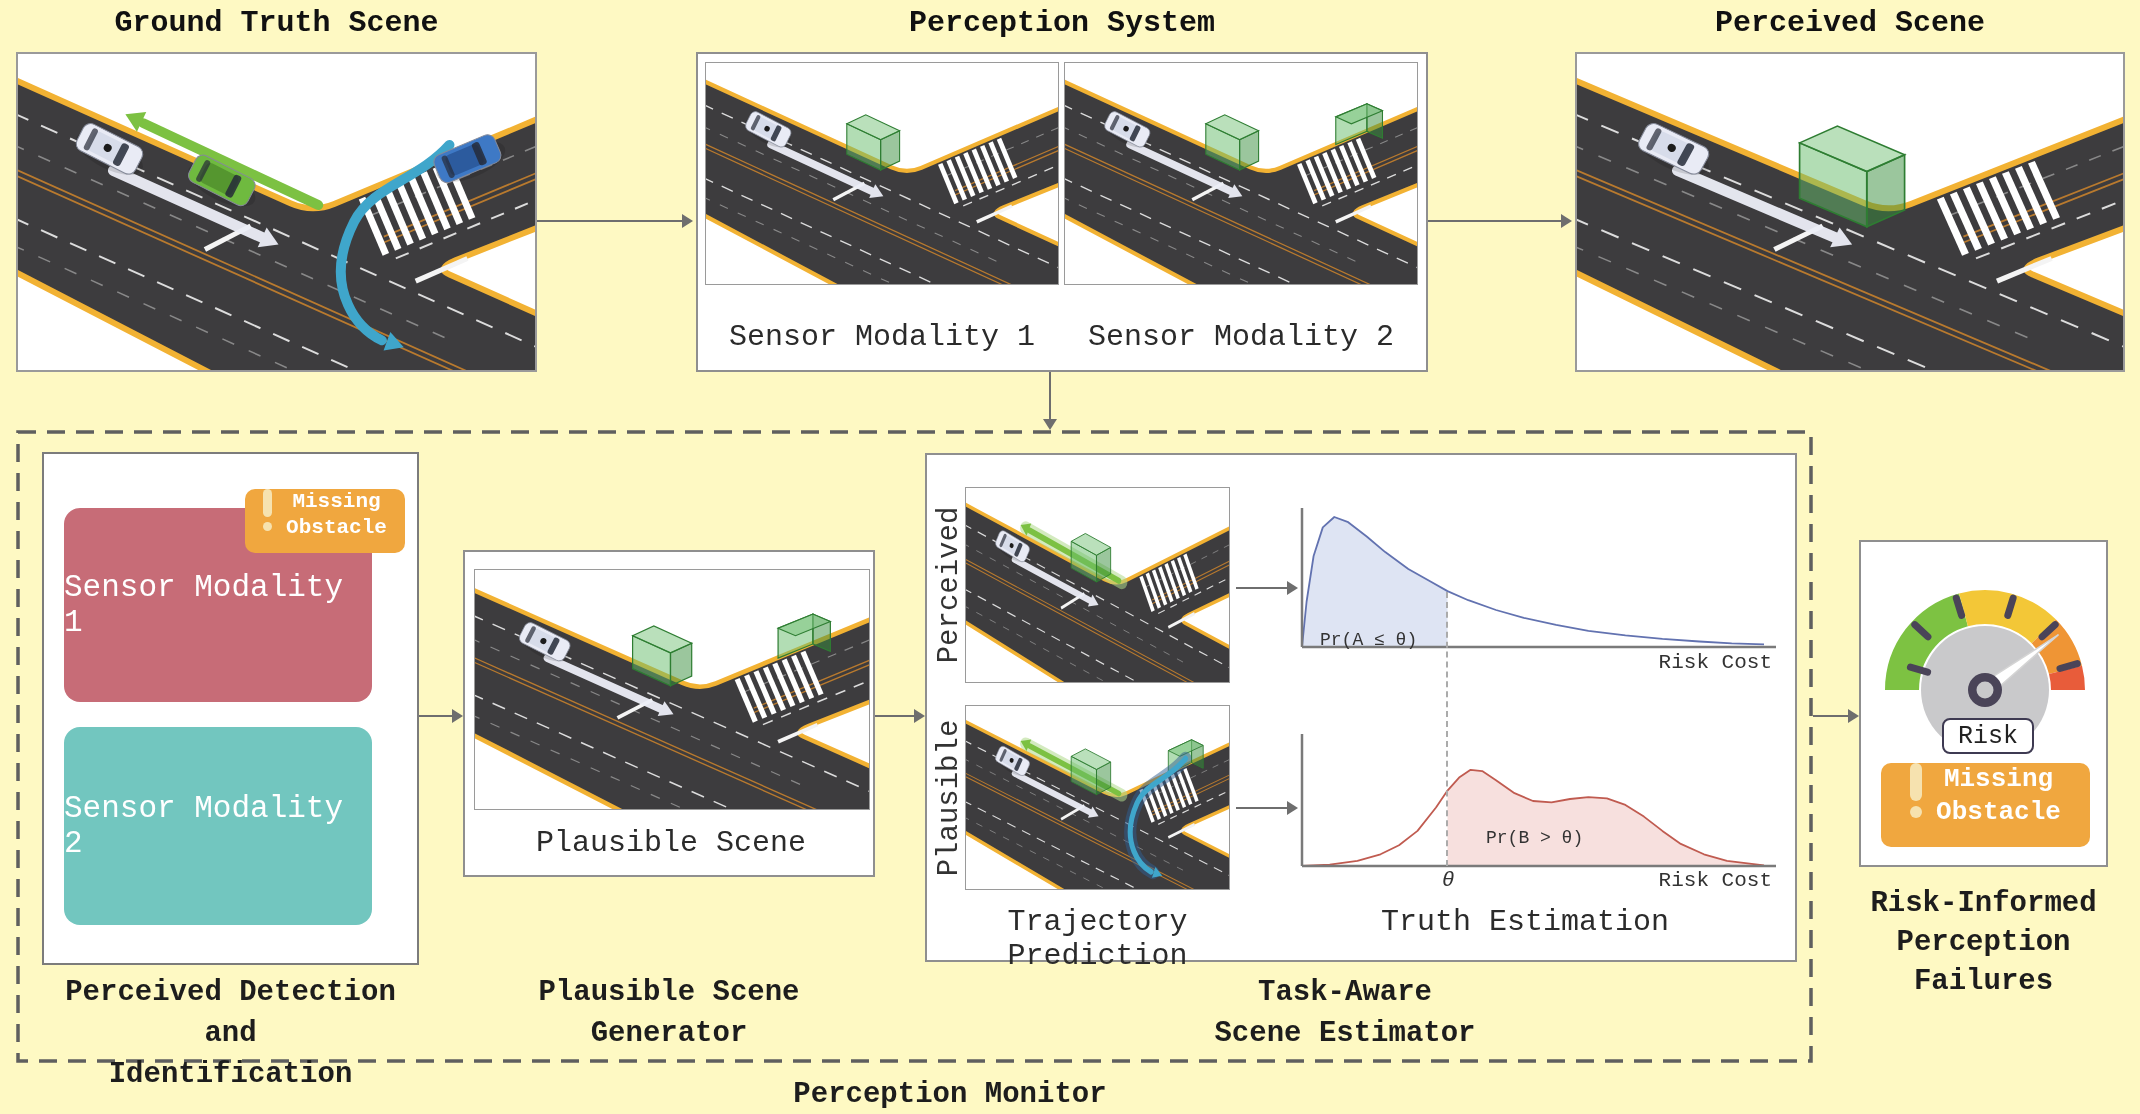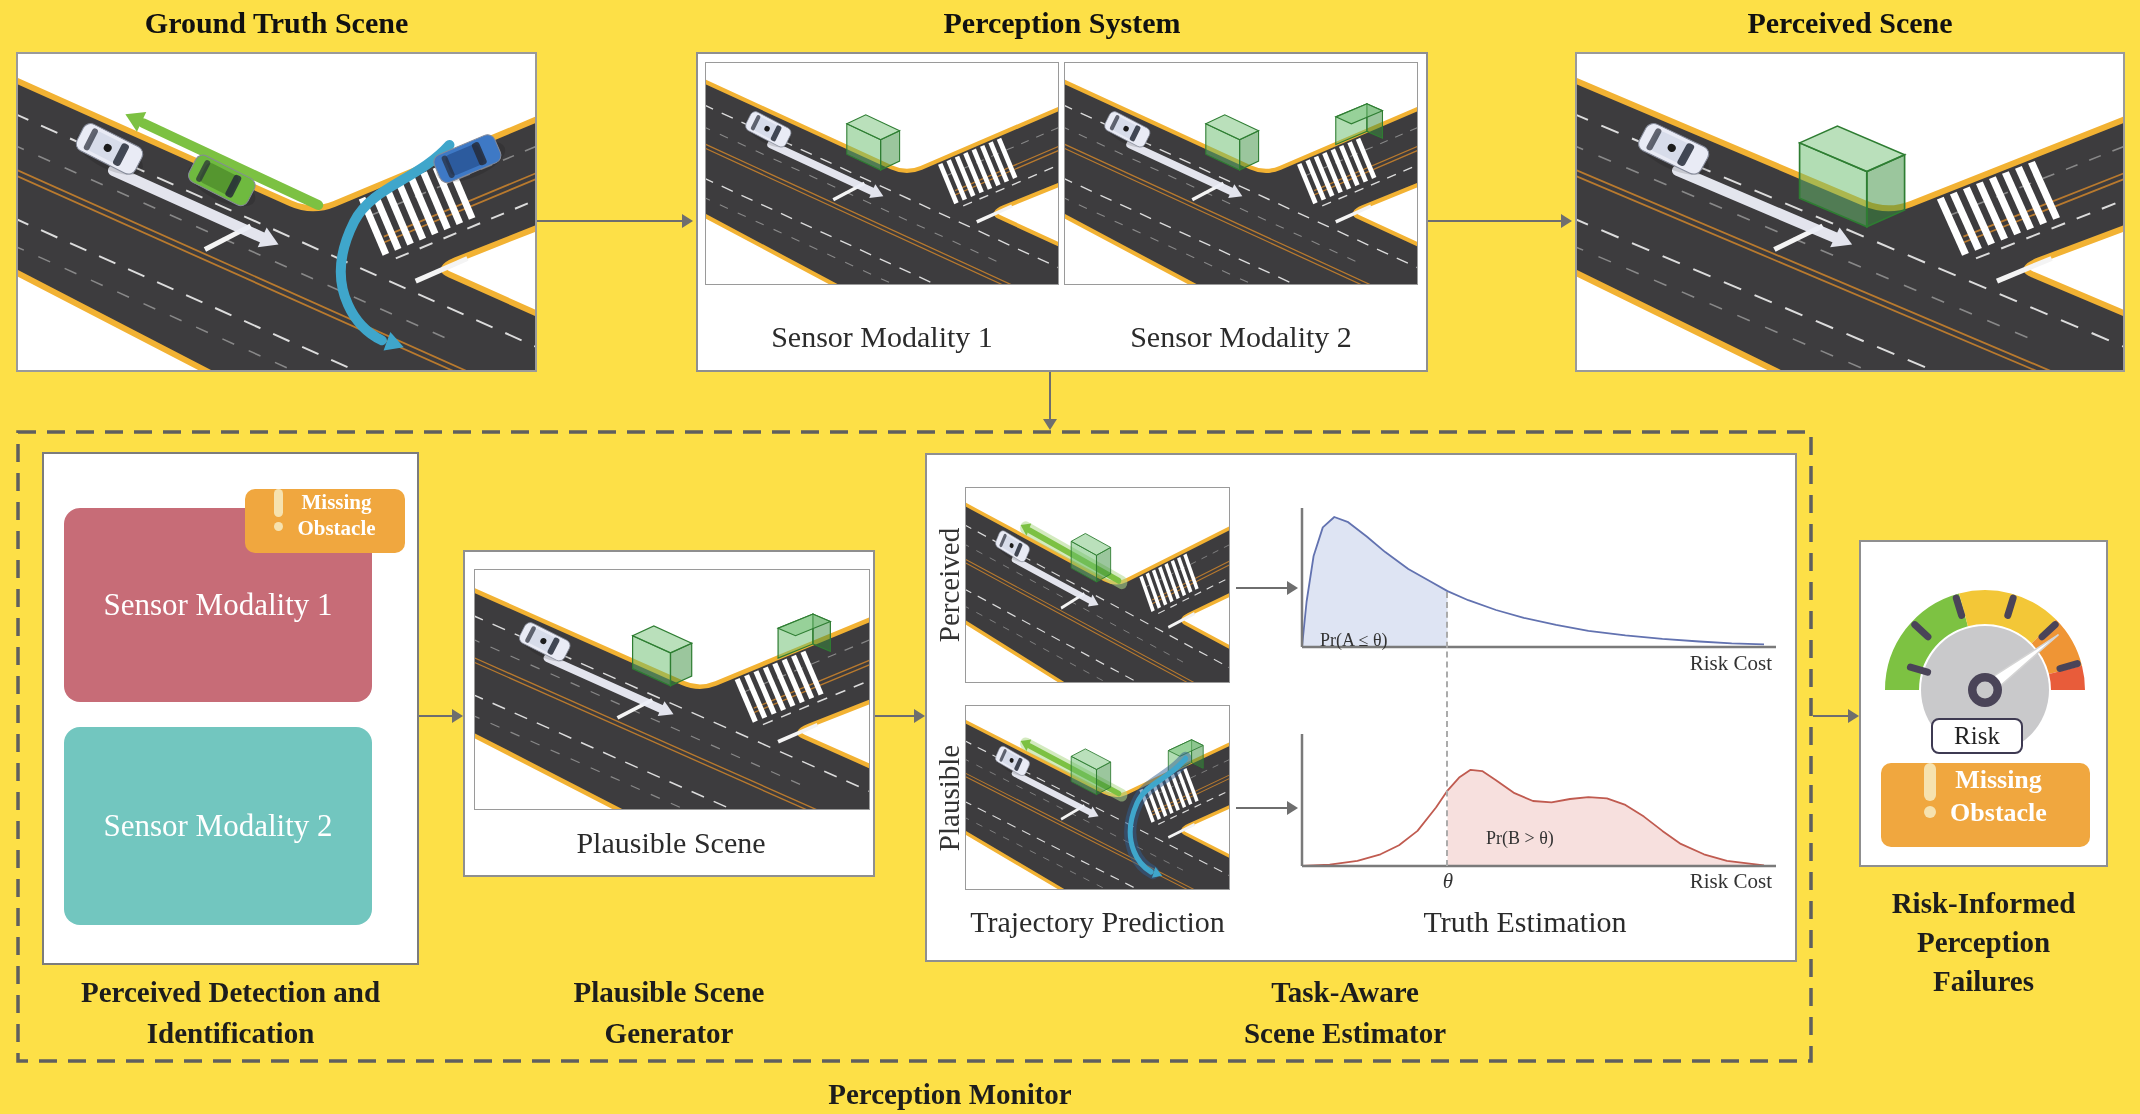--- a/index.html
+++ b/index.html
@@ -1,17 +1,17 @@
 <!DOCTYPE html>
 <html><head>
 <meta charset="utf-8">
 <style>
   html,body{margin:0;padding:0;background:#fff;}
-  #stage{position:relative;width:2140px;height:1114px;background:#fde047;overflow:hidden;
-         font-family:Liberation Serif, serif;color:#1d1d1d;}
+  #stage{position:relative;width:2140px;height:1114px;background:#fef9c3;overflow:hidden;
+         font-family:Liberation Mono, monospace;color:#1d1d1d;}
   .abs{position:absolute;}
   .title{font-weight:bold;font-size:30px;text-align:center;color:#111;}
   .solidbox{position:absolute;border:2px solid #8f8f8f;background:#fff;box-sizing:border-box;}
   .scene{position:absolute;border:1px solid #9a9a9a;background:#fff;box-sizing:border-box;overflow:hidden;}
   .scene svg{display:block;width:100%;height:100%;}
   .cap-bold{position:absolute;font-weight:bold;font-size:29px;line-height:41px;text-align:center;color:#1d1d1d;}
   .scene-label{position:absolute;font-size:30px;text-align:center;color:#2b2b2b;}
   .mod-card{position:absolute;border-radius:16px;display:flex;align-items:center;justify-content:center;}
   .mod-card span{font-size:31px;color:#fff;}
   .badge{position:absolute;border-radius:10px;display:flex;justify-content:center;gap:14px;}
@@ -496,21 +496,21 @@
         <line x1="44.8" y1="62.6" x2="57.9" y2="74.8"></line>
         <line x1="86.3" y1="36.2" x2="91.6" y2="53.4"></line>
         <line x1="143.1" y1="36.2" x2="137.8" y2="53.4"></line>
         <line x1="185.2" y1="62.6" x2="172.1" y2="74.8"></line>
         <line x1="207.3" y1="101.6" x2="190.0" y2="106.5"></line>
       </g>
       <polygon points="188.5,72.6 110.8,122.4 119.2,133.6" fill="#FFFFFF" stroke="#D4D4D4" stroke-width="1.5"></polygon>
       <circle cx="115" cy="128" r="17" fill="#4A4458"></circle>
       <circle cx="115" cy="128" r="8.5" fill="#C9C9CB"></circle>
     </svg>
-    <div class="pill" style="left:70px;top:176px;width:88px;height:32px;">Risk</div>
+    <div class="pill" style="left:81px;top:176px;width:88px;height:32px;">Risk</div>
     <div class="badge" style="left:20px;top:221px;width:209px;height:84px;background:#F0A73F;">
       <span class="ex">
         <span class="bar" style="width:12px;height:38px;"></span>
           <span class="dot" style="width:12px;height:12px;"></span>
       </span>
       <span class="txt" style="font-size:26px;line-height:33px;">
         <span>Missing</span><br>
         <span>Obstacle</span>
       </span>
     </div>

